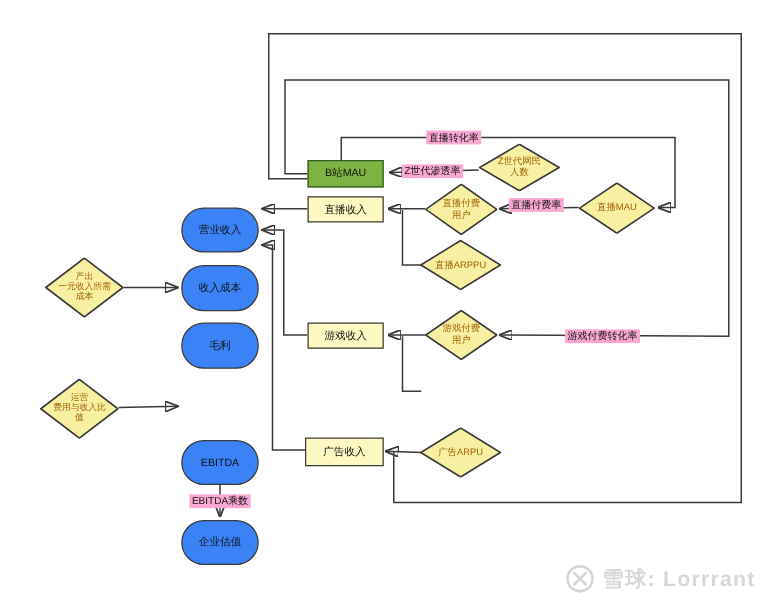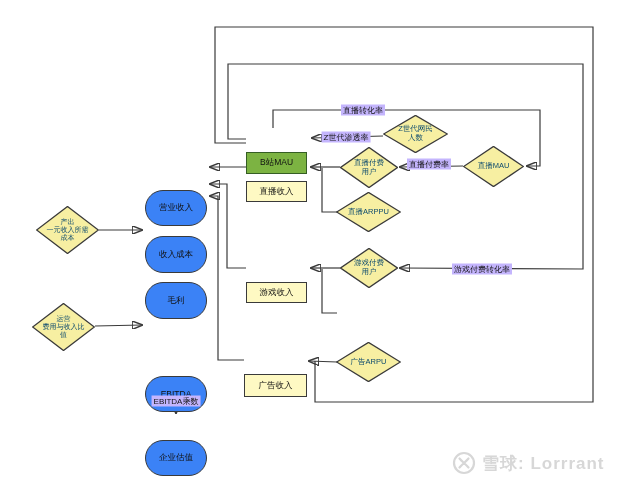--- a/index.html
+++ b/index.html
@@ -3,32 +3,32 @@
 <meta charset="utf-8">
 <style>
   html,body{margin:0;padding:0;background:#fff;}
   #canvas{
     position:relative;width:627px;height:486px;background:#ffffff;overflow:hidden;
     font-family:"Liberation Sans","DejaVu Sans",sans-serif;
   }
   svg.edges{position:absolute;left:0;top:0;z-index:1;}
   .edges path{fill:none;stroke:#3a3a3a;stroke-width:1.2;}
   .node{position:absolute;z-index:2;display:flex;align-items:center;justify-content:center;
-        box-sizing:border-box;text-align:center;color:#111;margin-top:24px;}
+        box-sizing:border-box;text-align:center;color:#111;}
   .stadium{background:#3b82f6;border:1.4px solid #3a3a3a;border-radius:18px;font-size:8.5px;}
   .rect{border:1.4px solid #3a3a3a;font-size:8.5px;}
   .rect.green{background:#7cb342;border-color:#355e24;}
   .rect.blue{background:#fef9c3;}
   .diamond{position:absolute;z-index:2;display:flex;align-items:center;justify-content:center;
-           text-align:center;color:#0c4a6e;}
+           text-align:center;color:#a16207;}
   .diamond .dshape{position:absolute;left:0;top:0;width:100%;height:100%;}
   .diamond polygon{fill:#f7efa2;stroke:#3a3a3a;stroke-width:1.3;vector-effect:non-scaling-stroke;}
   .dlabel{position:relative;z-index:1;font-size:7.5px;line-height:1.15;white-space:pre-line;}
   .dlabel.small{font-size:7px;}
-  .edge-label{position:absolute;z-index:3;transform:translate(-50%,-50%);background:#c4b5fd;
+  .edge-label{position:absolute;z-index:3;transform:translate(-50%,-50%);background:#f9a8d4;
               padding:0 2px;font-size:8px;color:#111;white-space:nowrap;}
   #watermark{position:absolute;left:452px;top:451px;z-index:4;display:flex;align-items:center;
              gap:6px;color:#d7d7d7;font-size:17px;font-weight:bold;letter-spacing:1px;}
   #watermark svg{display:block;}
 </style>
 </head>
 <body>
 
 <div id="canvas">
 

